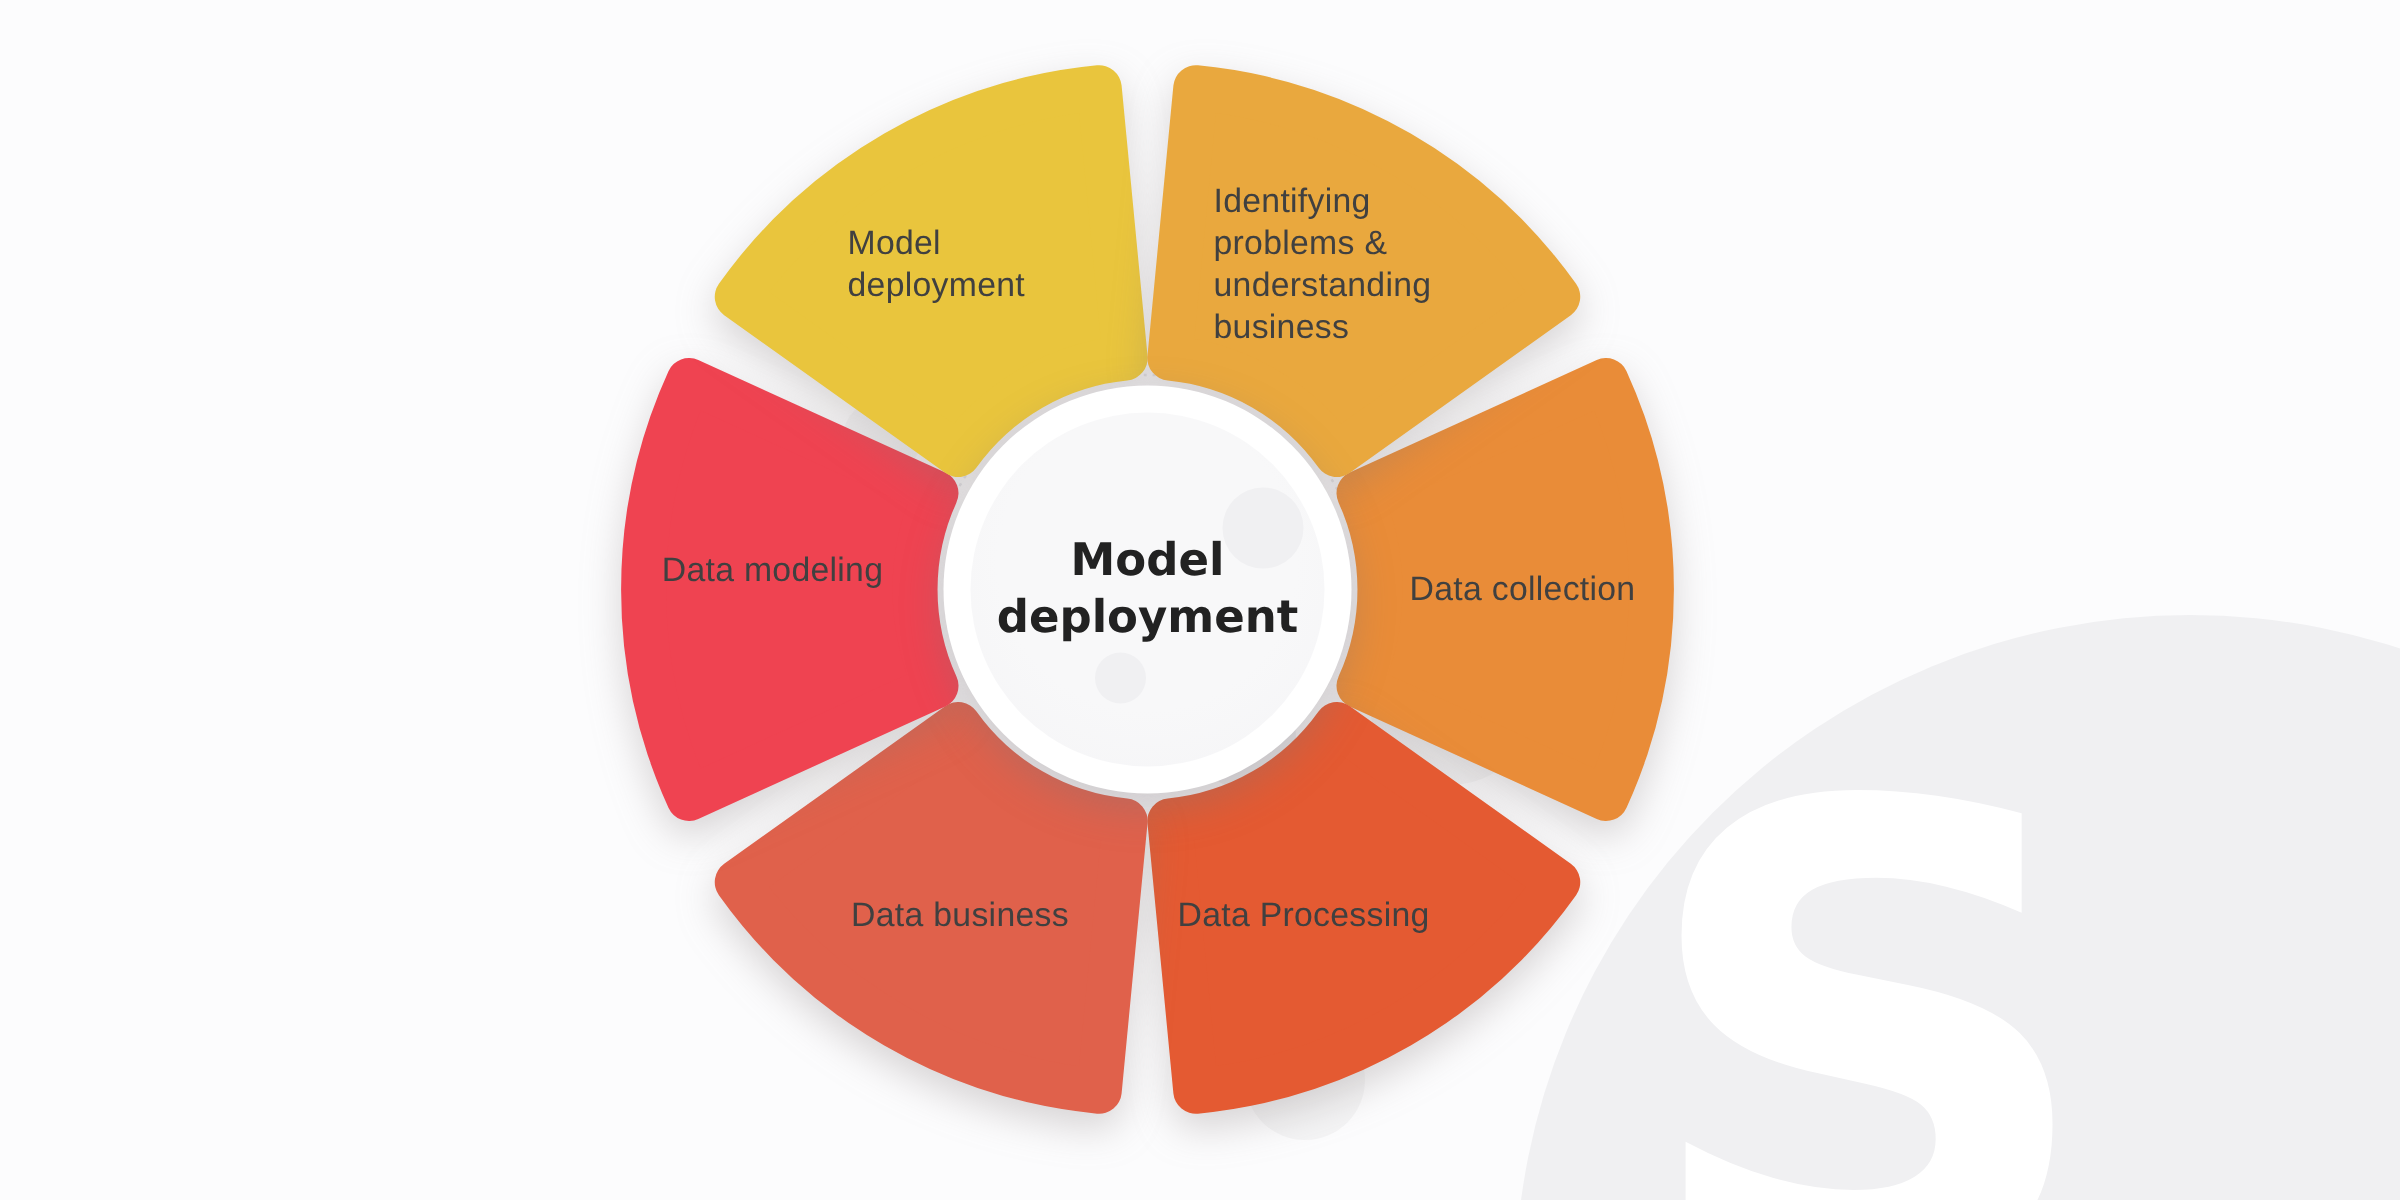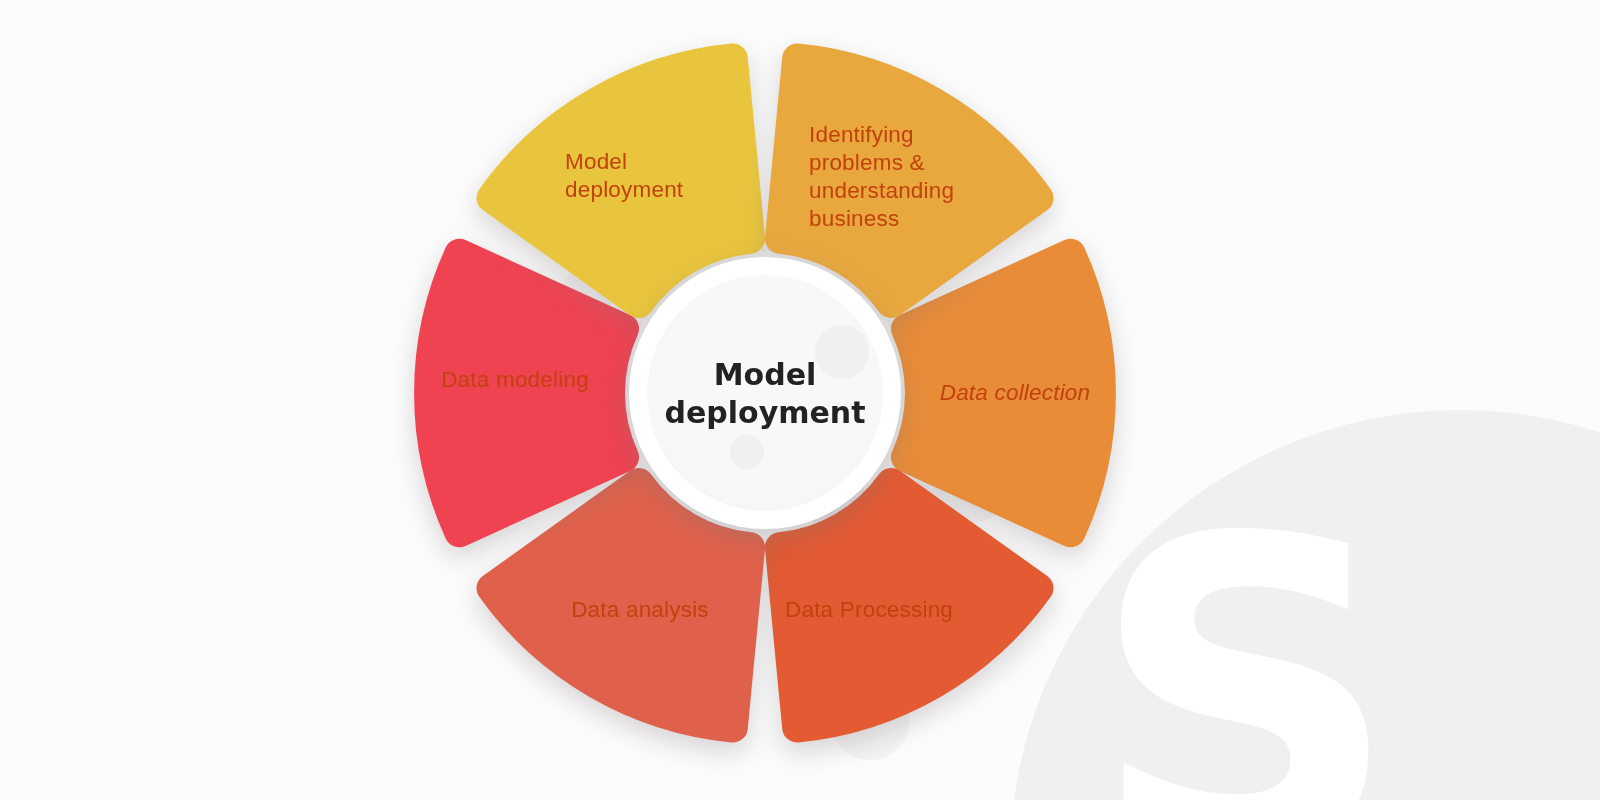--- a/index.html
+++ b/index.html
@@ -10,21 +10,21 @@
   }
   #stage{position:absolute;left:0;top:0;width:1600px;height:800px;}
   svg{position:absolute;left:0;top:0;}
   .petal{
     stroke-linejoin:round;
     filter:drop-shadow(0px 10px 13px rgba(130,118,118,0.30));
   }
   .petal-label{
     position:absolute;
     transform:translate(-50%,-50%);
-    color:#c2410c;
+    color:#404040;
     font-size:22.5px;
     line-height:1.23;
     letter-spacing:.2px;
   }
   .center-ring{
     position:absolute;width:272px;height:272px;border-radius:50%;
     background:#ffffff;
     box-shadow:0 10px 28px rgba(125,115,120,0.38);
   }
   .center-disc{
@@ -75,20 +75,20 @@
       <path class="petal" d="M797.2,58.5 A336,336 0 0 1 1038.5,197.9 L891.2,303.0 A155,155 0 0 0 779.9,238.7 Z" fill="#e9a83e" stroke="#e9a83e" stroke-width="30"></path>
     </svg>
 
   <div class="center-ring" style="left:629px;top:257px;"></div>
   <div class="center-disc" style="left:647px;top:275px;"></div>
   <div class="disc-bubble" style="left:815px;top:325px;width:54px;height:54px;"></div>
   <div class="disc-bubble" style="left:730px;top:435px;width:34px;height:34px;"></div>
   <div class="center-title" style="left:765px;top:393px;">Model deployment</div>
 
   <div id="labels">
-      <div class="petal-label" style="left: 1015px; top: 393px; width: 200px; text-align: center; font-style: italic;">Data collection</div>
+      <div class="petal-label" style="left: 1015px; top: 393px; width: 200px; text-align: center;">Data collection</div>
       <div class="petal-label" style="left: 890px; top: 609.506px; width: 210px; ">Data Processing</div>
-      <div class="petal-label" style="left: 640px; top: 609.506px; width: 200px; text-align: center;">Data analysis</div>
+      <div class="petal-label" style="left: 640px; top: 609.506px; width: 200px; text-align: center;">Data business</div>
       <div class="petal-label" style="left: 515px; top: 380px; width: 210px; text-align: center;">Data modeling</div>
       <div class="petal-label" style="left: 640px; top: 176.494px; width: 150px; text-align: left;">Model deployment</div>
       <div class="petal-label" style="left: 890px; top: 176.494px; width: 162px; text-align: left;">Identifying problems &amp; understanding business</div>
     </div>
 </div>
 
 </body></html>

